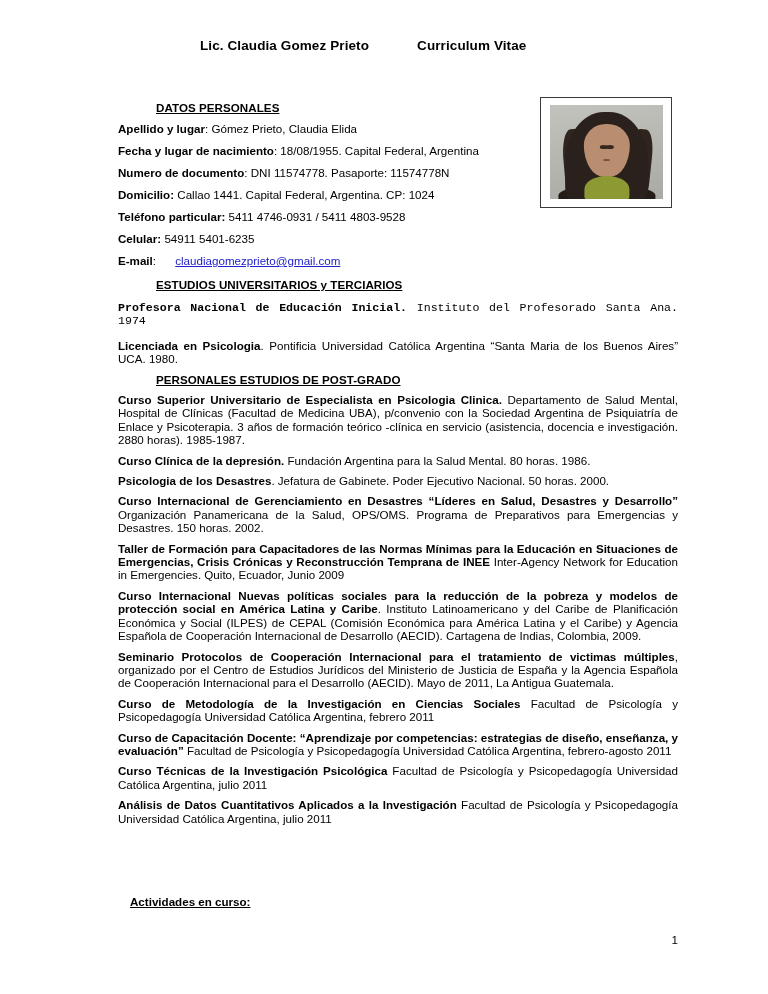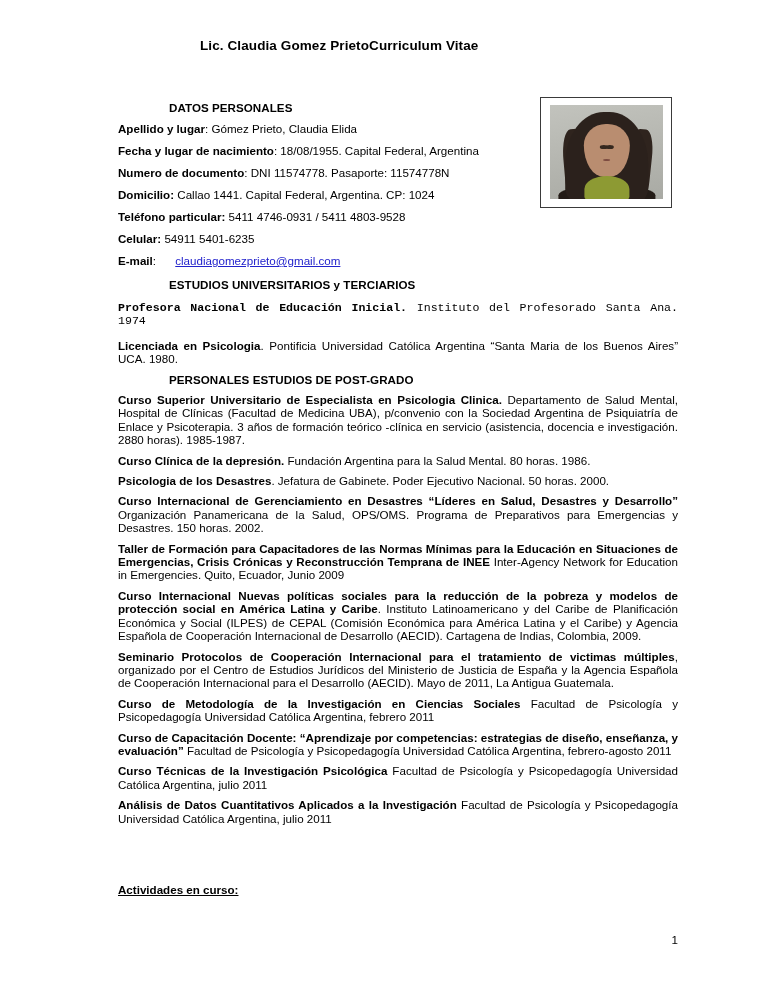--- a/index.html
+++ b/index.html
@@ -27,20 +27,21 @@
 
   
   .doc-header {
     position: absolute;
     left: 118px;
     top: 38px;
     width: 560px;
     height: 24px;
     display: flex;
     align-items: flex-start;
+    gap: 48px;
   }
   .hdr-name {
     font-size: 13.5px;
     font-weight: bold;
     letter-spacing: 0.1px;
     margin-left: 82px;
     white-space: nowrap;
   }
   .hdr-cv {
     font-size: 13.5px;
@@ -140,21 +141,22 @@
     position: absolute;
     left: 118px;
     top: 101px;
     width: 560px;
   }
   .content.narrow { width: 404px; }
 
   .sec-head {
     font-size: 11.6px;
     font-weight: bold;
-    margin: 0 0 7px 17px;
+    text-decoration: underline;
+    margin: 0 0 7px 4px;
     line-height: 14px;
     letter-spacing: 0.05px;
     padding-left: 34px;
   }
   .line {
     font-size: 11.6px;
     line-height: 14px;
     margin: 0 0 8px 0;
   }
   .line b { font-weight: bold; }
@@ -176,21 +178,21 @@
     text-align: justify;
   }
   .para b { font-weight: bold; }
   .para.last { margin-bottom: 0; }
 
   .underline-head {
     font-size: 11.6px;
     font-weight: bold;
     text-decoration: underline;
     line-height: 14px;
-    margin: 0;
+    margin: 12px;
   }
 
   .page-number {
     position: absolute;
     left: 0;
     top: 933px;
     width: 678px;
     text-align: right;
     font-size: 11.6px;
     line-height: 14px;

